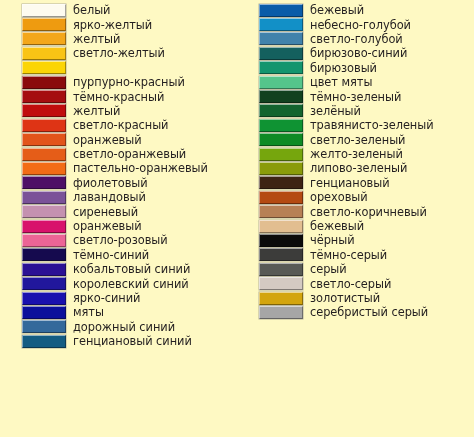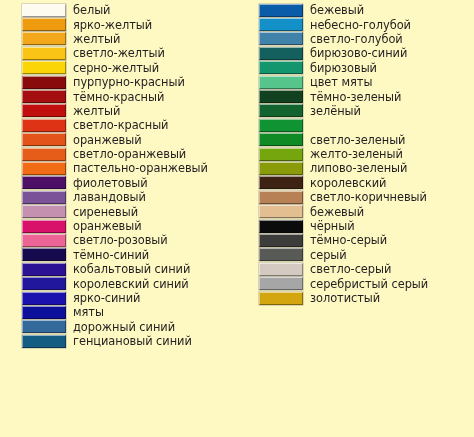--- a/index.html
+++ b/index.html
@@ -67,21 +67,20 @@
       <div class="row">
         <div class="swatch" style="background-color: rgb(243, 167, 27);"></div>
         <div class="label">желтый</div>
       </div>
       <div class="row">
         <div class="swatch" style="background-color: rgb(249, 196, 21);"></div>
         <div class="label">светло-желтый</div>
       </div>
       <div class="row">
         <div class="swatch" style="background-color: rgb(251, 213, 5);"></div>
-        <div class="label">серно-желтый</div>
       </div>
       <div class="row">
         <div class="swatch" style="background-color: rgb(138, 11, 11);"></div>
         <div class="label">пурпурно-красный</div>
       </div>
       <div class="row">
         <div class="swatch" style="background-color: rgb(165, 14, 16);"></div>
         <div class="label">тёмно-красный</div>
       </div>
       <div class="row">
@@ -181,36 +180,41 @@
       <div class="row">
         <div class="swatch" style="background-color: rgb(18, 65, 31);"></div>
         <div class="label">тёмно-зеленый</div>
       </div>
       <div class="row">
         <div class="swatch" style="background-color: rgb(19, 99, 46);"></div>
         <div class="label">зелёный</div>
       </div>
       <div class="row">
         <div class="swatch" style="background-color: rgb(15, 147, 51);"></div>
+        <div class="label">травянисто-зеленый</div>
       </div>
       <div class="row">
         <div class="swatch" style="background-color: rgb(15, 138, 36);"></div>
         <div class="label">светло-зеленый</div>
       </div>
       <div class="row">
         <div class="swatch" style="background-color: rgb(118, 166, 13);"></div>
         <div class="label">желто-зеленый</div>
       </div>
       <div class="row">
         <div class="swatch" style="background-color: rgb(138, 155, 10);"></div>
         <div class="label">липово-зеленый</div>
       </div>
       <div class="row">
         <div class="swatch" style="background-color: rgb(62, 35, 20);"></div>
-        <div class="label">королевский</div>
+        <div class="label">генциановый</div>
+      </div>
+      <div class="row">
+        <div class="swatch" style="background-color: rgb(180, 74, 18);"></div>
+        <div class="label">ореховый</div>
       </div>
       <div class="row">
         <div class="swatch" style="background-color: rgb(183, 128, 85);"></div>
         <div class="label">светло-коричневый</div>
       </div>
       <div class="row">
         <div class="swatch" style="background-color: rgb(226, 190, 144);"></div>
         <div class="label">бежевый</div>
       </div>
       <div class="row">
@@ -223,21 +227,21 @@
       </div>
       <div class="row">
         <div class="swatch" style="background-color: rgb(88, 90, 85);"></div>
         <div class="label">серый</div>
       </div>
       <div class="row">
         <div class="swatch" style="background-color: rgb(212, 202, 194);"></div>
         <div class="label">светло-серый</div>
       </div>
       <div class="row">
+        <div class="swatch" style="background-color: rgb(211, 165, 14);"></div>
+        <div class="label">золотистый</div>
+      </div>
+      <div class="row">
         <div class="swatch" style="background-color: rgb(166, 166, 166);"></div>
         <div class="label">серебристый серый</div>
-      </div>
-      <div class="row">
-        <div class="swatch" style="background-color: rgb(211, 165, 14);"></div>
-        <div class="label">золотистый</div>
       </div>
     </div>
 </div>
 
 </body></html>

